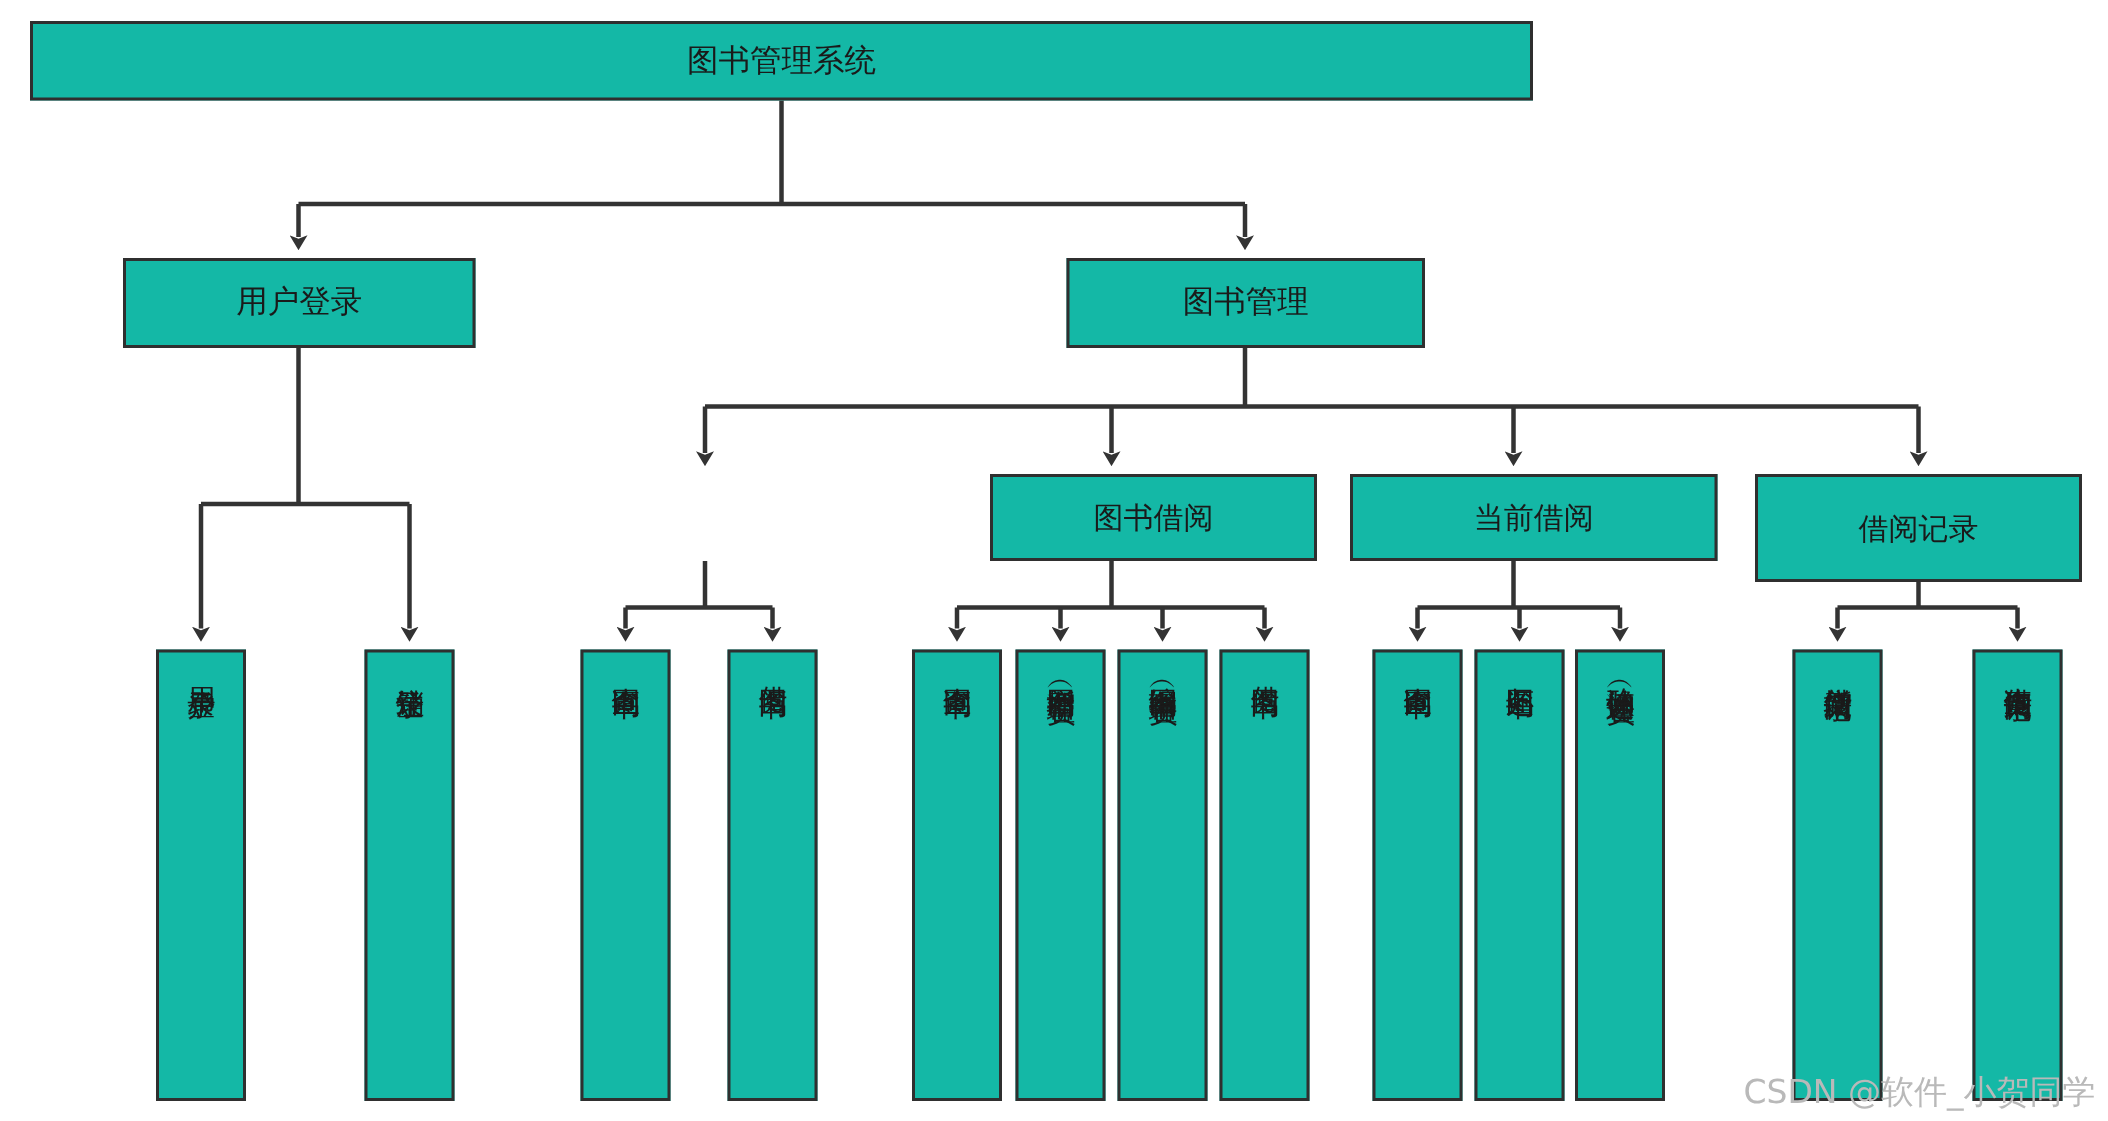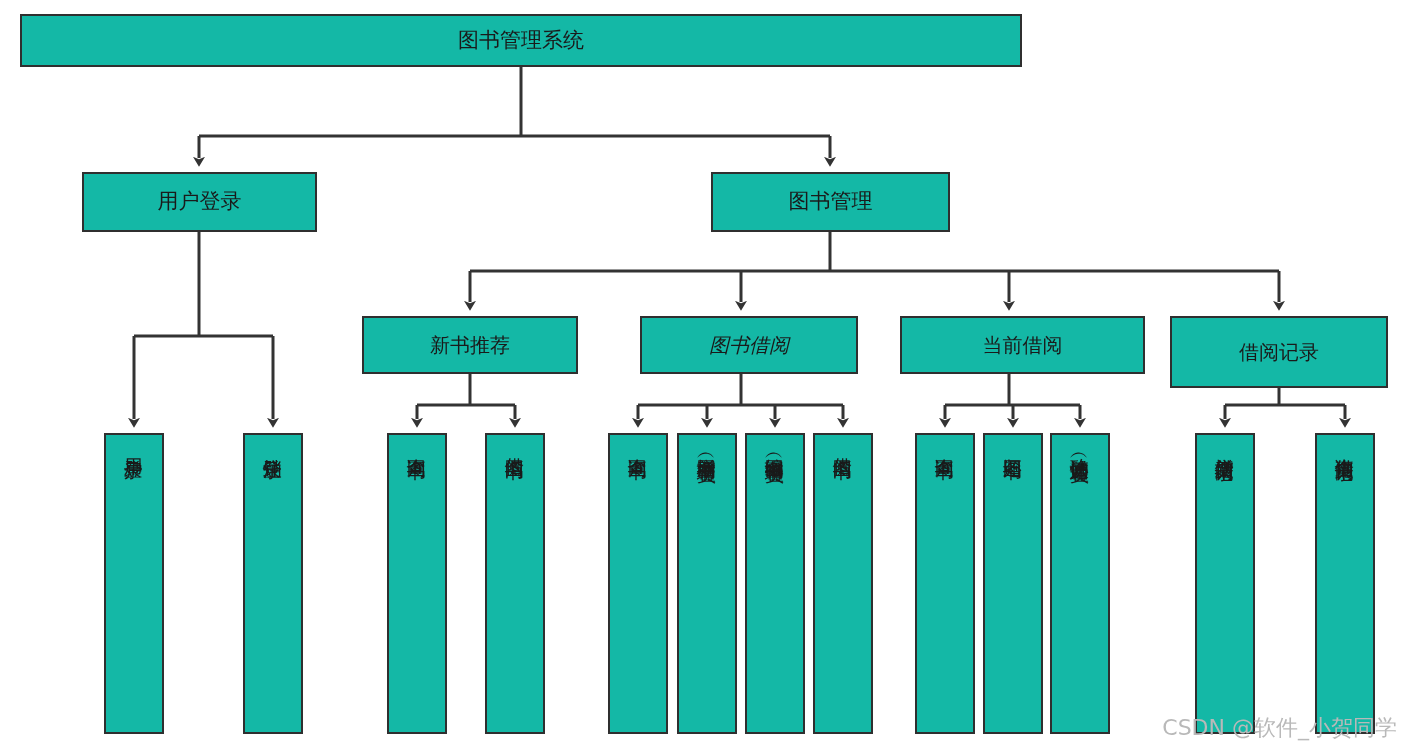--- a/index.html
+++ b/index.html
@@ -131,24 +131,21 @@
     <span class="label-h">图书管理系统</span>
   </div>
 
   <div class="node node-l2" style="left:82px; top:172px; width:235px; height:60px;">
     <span class="label-h">用户登录</span>
   </div>
   <div class="node node-l2" style="left:711px; top:172px; width:239px; height:60px;">
     <span class="label-h">图书管理</span>
   </div>
 
-  <div class="node node-l3" style="left:362px; top:316px; width:216px; height:58px;">
-    <span class="label-h">新书推荐</span>
-  </div>
-  <div class="node node-l3" style="left:640px; top:316px; width:218px; height:58px;font-style:italic;">
+  <div class="node node-l3" style="left:660px; top:316px; width:218px; height:58px;">
     <span class="label-h">图书借阅</span>
   </div>
   <div class="node node-l3" style="left:900px; top:316px; width:245px; height:58px;">
     <span class="label-h">当前借阅</span>
   </div>
   <div class="node node-l3" style="left:1170px; top:316px; width:218px; height:72px;">
     <span class="label-h">借阅记录</span>
   </div>
 
   <div class="node node-leaf" style="left:104px; top:433px; width:60px; height:301px;">

